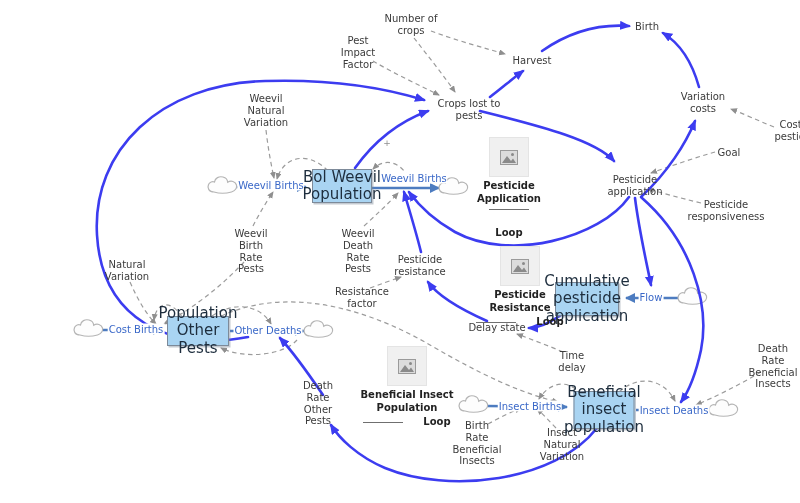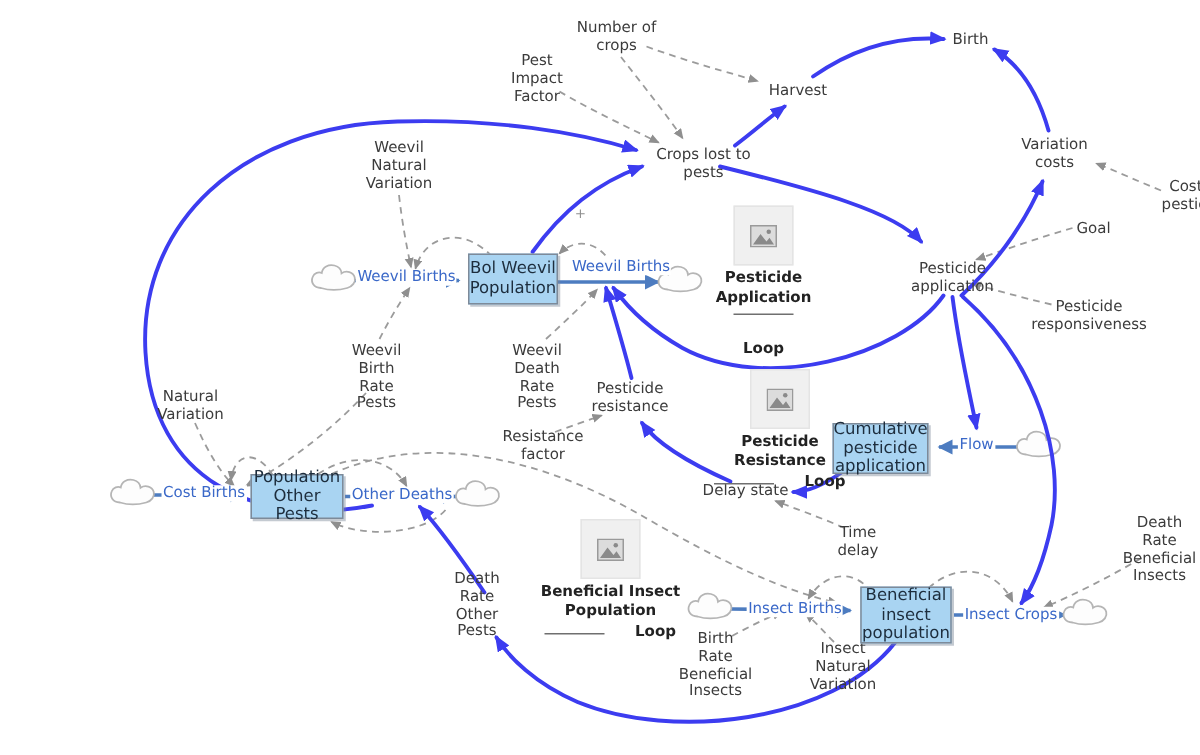--- a/index.html
+++ b/index.html
@@ -17,21 +17,21 @@
   .mk-blue{fill:var(--arrow-blue);} .mk-pipe{fill:var(--pipe-blue);} .mk-gray{fill:#8f8f8f;}
   .cloud{fill:#fdfdfd;stroke:var(--cloud-stroke);stroke-width:1.2;}
   .vlabel{position:absolute;transform:translate(-50%,-50%);white-space:pre-line;text-align:center;
           font-size:10px;line-height:1.18;color:var(--text-dark);}
   .flabel{position:absolute;transform:translate(-50%,-50%);white-space:nowrap;text-align:center;
           font-size:10px;color:var(--flow-text);background:#fff;padding:0 1px;}
   .plus{position:absolute;transform:translate(-50%,-50%);font-size:9px;color:#8f8f8f;}
   .stock{position:absolute;transform:translate(-50%,-50%);background:var(--stock-fill);
          border:1.5px solid var(--stock-border);box-shadow:1.5px 1.5px 0 rgba(125,138,153,.45);
          display:flex;align-items:center;justify-content:center;text-align:center;
-         white-space:pre-line;font-size:11px;line-height:1.15;color:#1d2d3d;}
+         white-space:pre-line;font-size:15px;line-height:1.15;color:#1d2d3d;}
   .loopbox{position:absolute;transform:translateX(-50%);display:flex;flex-direction:column;
            align-items:center;width:130px;}
   .imgph{width:38px;height:38px;background:var(--placeholder-bg);border:1px solid #e4e4e4;
          display:flex;align-items:center;justify-content:center;}
   .looptitle{font-weight:bold;font-size:10px;text-align:center;white-space:pre-line;
              margin-top:3px;color:#222;line-height:1.25;}
   .loopline{font-weight:bold;font-size:10px;color:#222;margin-top:2px;line-height:1.2;
             display:flex;align-items:baseline;gap:16px;}
   .loopline .rule{display:inline-block;width:40px;border-bottom:1px solid #6f6f6f;
                   align-self:center;height:0;margin-right:4px;}
@@ -171,21 +171,21 @@
 Beneficial
 Insects</div>
   <div class="plus" style="left:347px;top:143px">+</div>
 
   <div class="flabel" style="left:231px;top:185px">Weevil Births</div>
   <div class="flabel" style="left:374px;top:178px">Weevil Births</div>
   <div class="flabel" style="left:96px;top:329px">Cost Births</div>
   <div class="flabel" style="left:228px;top:330px">Other Deaths</div>
   <div class="flabel" style="left:611px;top:297px">Flow</div>
   <div class="flabel" style="left:490px;top:406px">Insect Births</div>
-  <div class="flabel" style="left:634px;top:410px">Insect Crops</div>
+  <div class="flabel" style="left:634px;top:410px">Insect Deaths</div>
 
   <div class="stock" style="left:302px;top:186px;width:58px;height:32px">Bol Weevil
 Population</div>
   <div class="stock" style="left:158px;top:331px;width:60px;height:28px">Population
 Other Pests</div>
   <div class="stock" style="left:547px;top:299px;width:62px;height:32px">Cumulative
 pesticide
 application</div>
   <div class="stock" style="left:564px;top:410px;width:59px;height:36px">Beneficial
 insect

